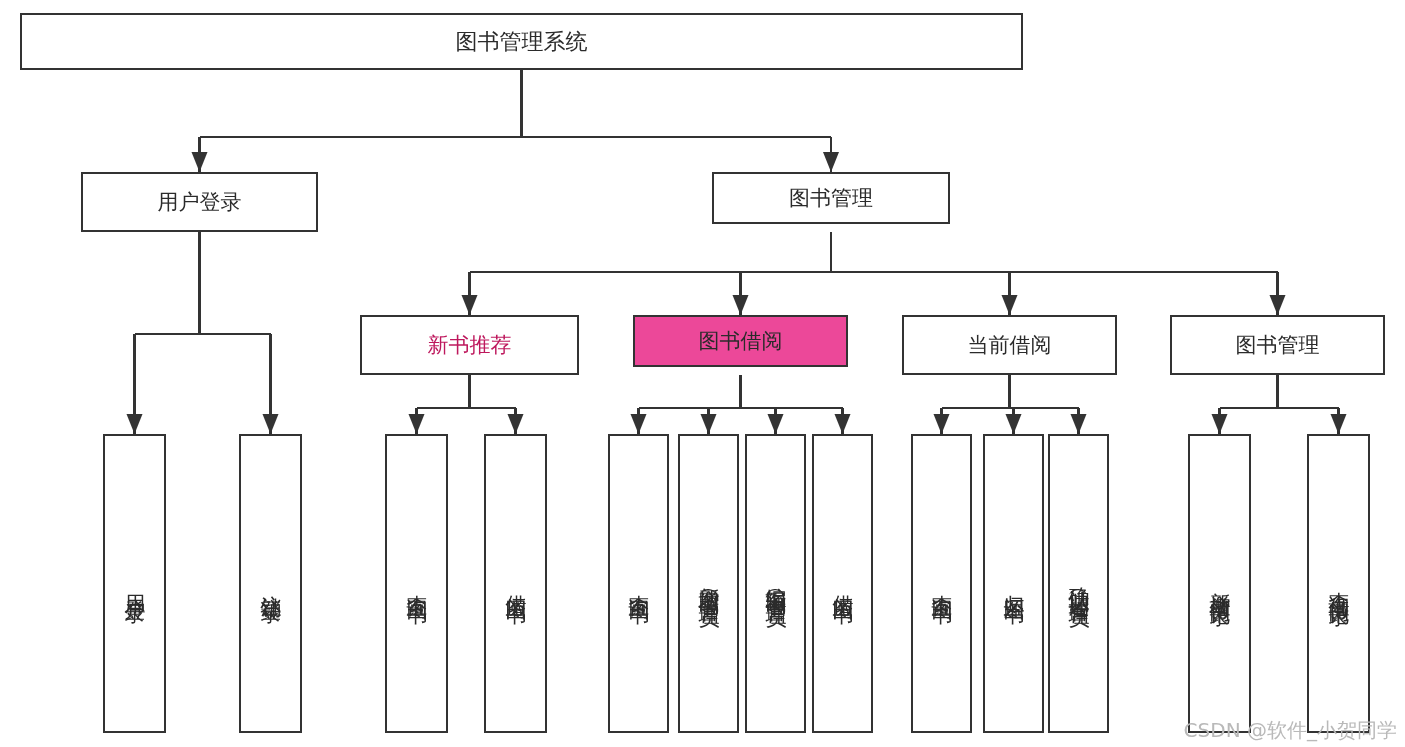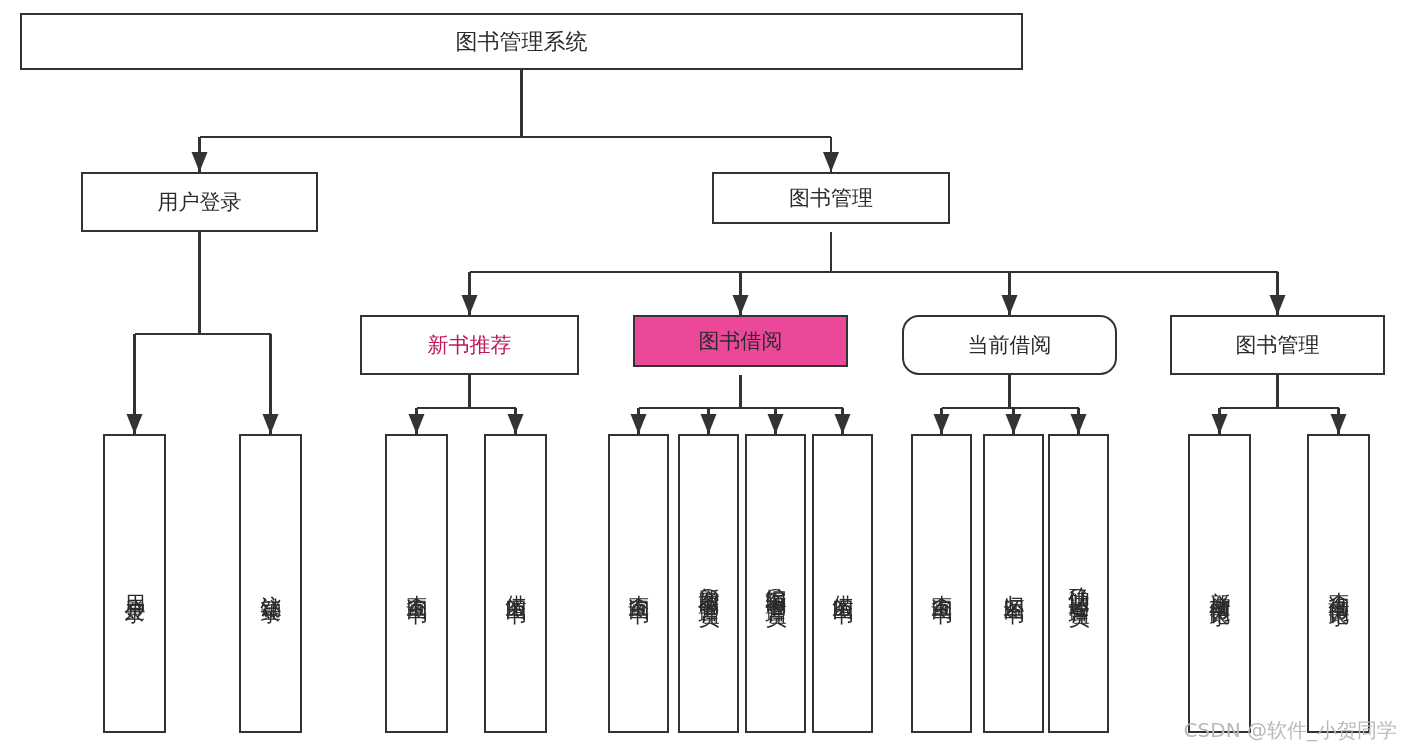--- a/index.html
+++ b/index.html
@@ -141,21 +141,21 @@
       </div>
       <div class="node horiz" style="left: 712px; top: 172px; width: 238px; height: 52px; border-color: rgb(51, 51, 51); background: rgb(255, 255, 255); color: rgb(43, 43, 43);">
         <span class="label">图书管理</span>
       </div>
       <div class="node horiz" style="left: 360px; top: 315px; width: 219px; height: 60px; border-color: rgb(51, 51, 51); background: rgb(255, 255, 255); color: #be185d;">
         <span class="label">新书推荐</span>
       </div>
       <div class="node horiz" style="left: 633px; top: 315px; width: 215px; height: 52px; border-color: rgb(51, 51, 51); background: #ec4899; color: rgb(43, 43, 43);">
         <span class="label">图书借阅</span>
       </div>
-      <div class="node horiz" style="left: 902px; top: 315px; width: 215px; height: 60px; border-color: rgb(51, 51, 51); background: rgb(255, 255, 255); color: rgb(43, 43, 43); border-radius: 17px;">
+      <div class="node horiz" style="left: 902px; top: 315px; width: 215px; height: 60px; border-color: rgb(51, 51, 51); background: rgb(255, 255, 255); color: rgb(43, 43, 43);">
         <span class="label">当前借阅</span>
       </div>
       <div class="node horiz" style="left: 1170px; top: 315px; width: 215px; height: 60px; border-color: rgb(51, 51, 51); background: rgb(255, 255, 255); color: rgb(43, 43, 43);">
         <span class="label">图书管理</span>
       </div>
       <div class="node vert" style="left: 103px; top: 434px; width: 63px; height: 299px; border-color: rgb(51, 51, 51); background: rgb(255, 255, 255); color: rgb(43, 43, 43);">
         <span class="label">用户登录</span>
       </div>
       <div class="node vert" style="left: 239px; top: 434px; width: 63px; height: 299px; border-color: rgb(51, 51, 51); background: rgb(255, 255, 255); color: rgb(43, 43, 43);">
         <span class="label">注销登录</span>

